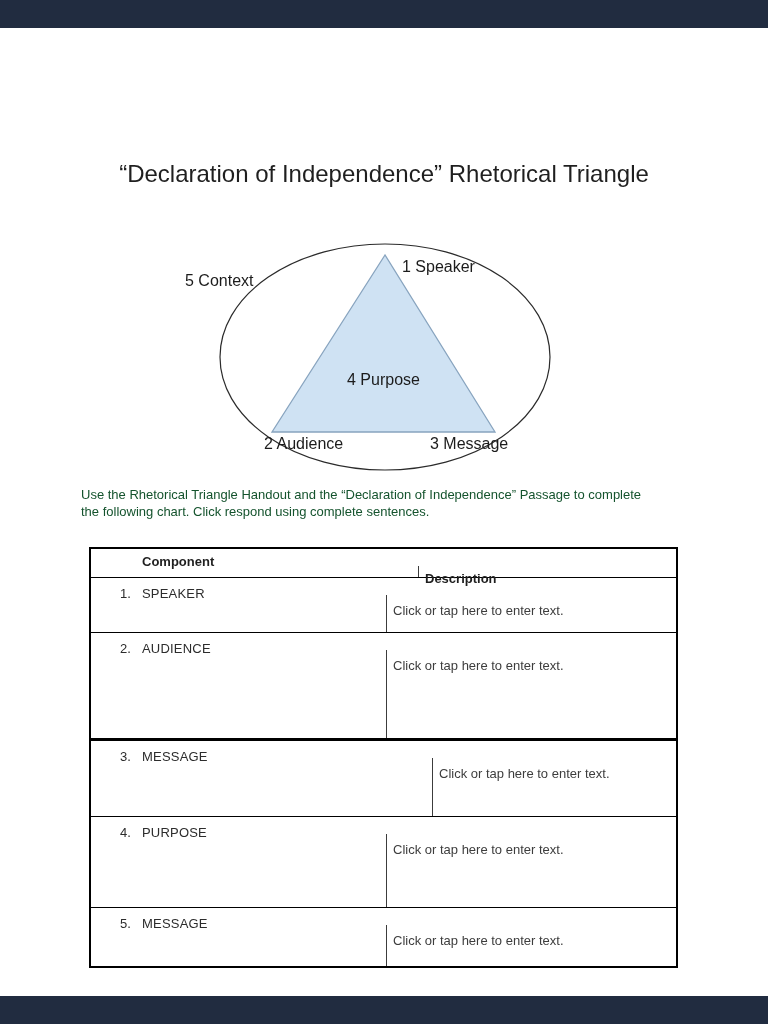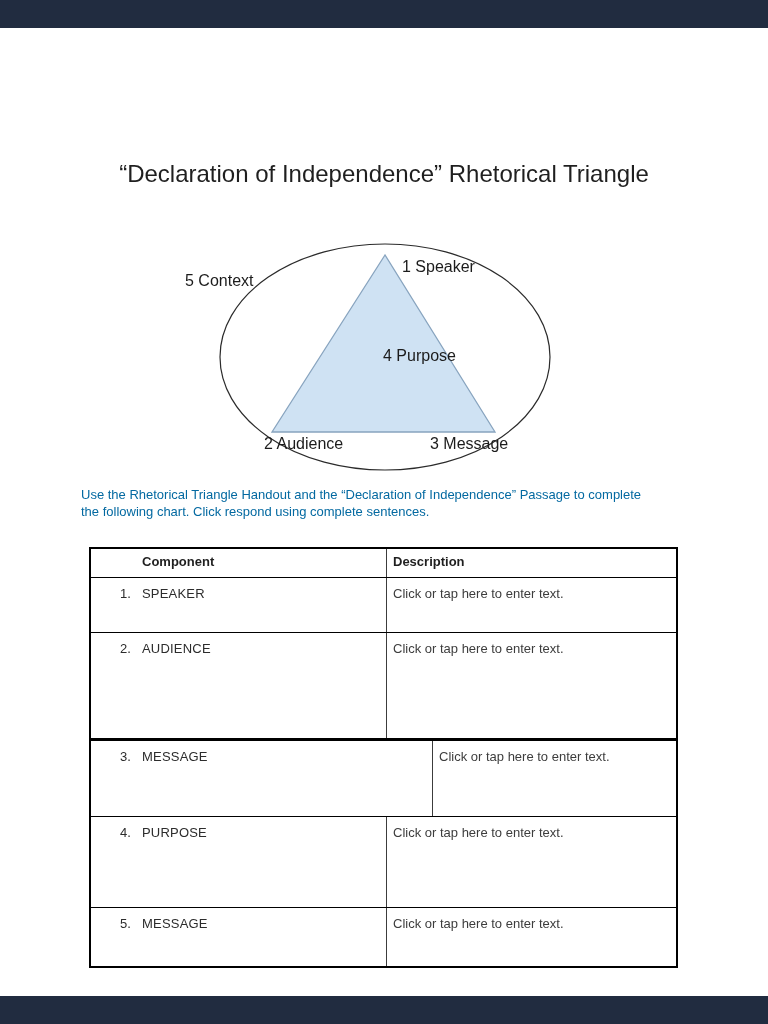--- a/index.html
+++ b/index.html
@@ -32,41 +32,41 @@
     position:absolute;left:0;top:106px;width:768px;
     text-align:center;font-size:24px;line-height:30px;color:var(--text_primary);margin-top:25px;
   }
   .diagram{position:absolute;left:0;top:0;}
   .diagram-svg{position:absolute;left:200px;top:210px;width:370px;height:270px;}
   .dlabel{
     position:absolute;font-size:16px;line-height:20px;color:#1c1c1c;white-space:nowrap;
   }
   .lbl-context{left:185px;top:243px;}
   .lbl-speaker{left:402px;top:229px;}
-  .lbl-purpose{left:347px;top:318px;margin-left:36px;}
+  .lbl-purpose{left:347px;top:342px;}
   .lbl-audience{left:264px;top:406px;}
   .lbl-message{left:430px;top:406px;}
   .instructions{
     position:absolute;left:81px;top:458px;width:620px;
-    font-size:13px;line-height:17px;color:#0369a1;
+    font-size:13px;line-height:17px;color:#14532d;
   }
   .ctable{
     position:absolute;left:89px;top:519px;width:589px;height:421px;
     border:2px solid var(--table_border);
     display:flex;flex-direction:column;
   }
   .trow{display:flex;border-bottom:1px solid var(--table_border);}
-  .trow.r-h{height:29px;}
+  .trow.r-h{height:29px;gap:32px;}
   .trow.r-1{height:55px;}
   .trow.r-2{height:108px;border-bottom-width:3px;}
   .trow.r-3{height:76px;gap:46px;}
   .trow.r-4{height:91px;}
   .trow.r-5{height:58px;border-bottom:none;}
   .cl{width:295px;padding:6px 4px 0 29px;}
-  .cr{flex:1;border-left:1px solid var(--divider);padding:6px 2px 0 6px;}
+  .cr{flex:1;border-left:1px solid var(--divider);padding:6px 2px 0 6px;margin-top:17px;}
   .trow.r-h .cl{padding:5px 4px 0 51px;}
   .trow.r-h .cr{padding-top:5px;}
   .hdr{font-size:13px;font-weight:bold;color:var(--text_primary);}
   .rownum{display:inline-block;width:22px;font-size:13px;color:#2c2c2c;}
   .rowlabel{font-size:13px;color:#2c2c2c;letter-spacing:0.2px;margin-top:12px;}
   .placeholder{font-size:13px;color:var(--placeholder_text);}
 </style>
 </head>
 <body>
 

